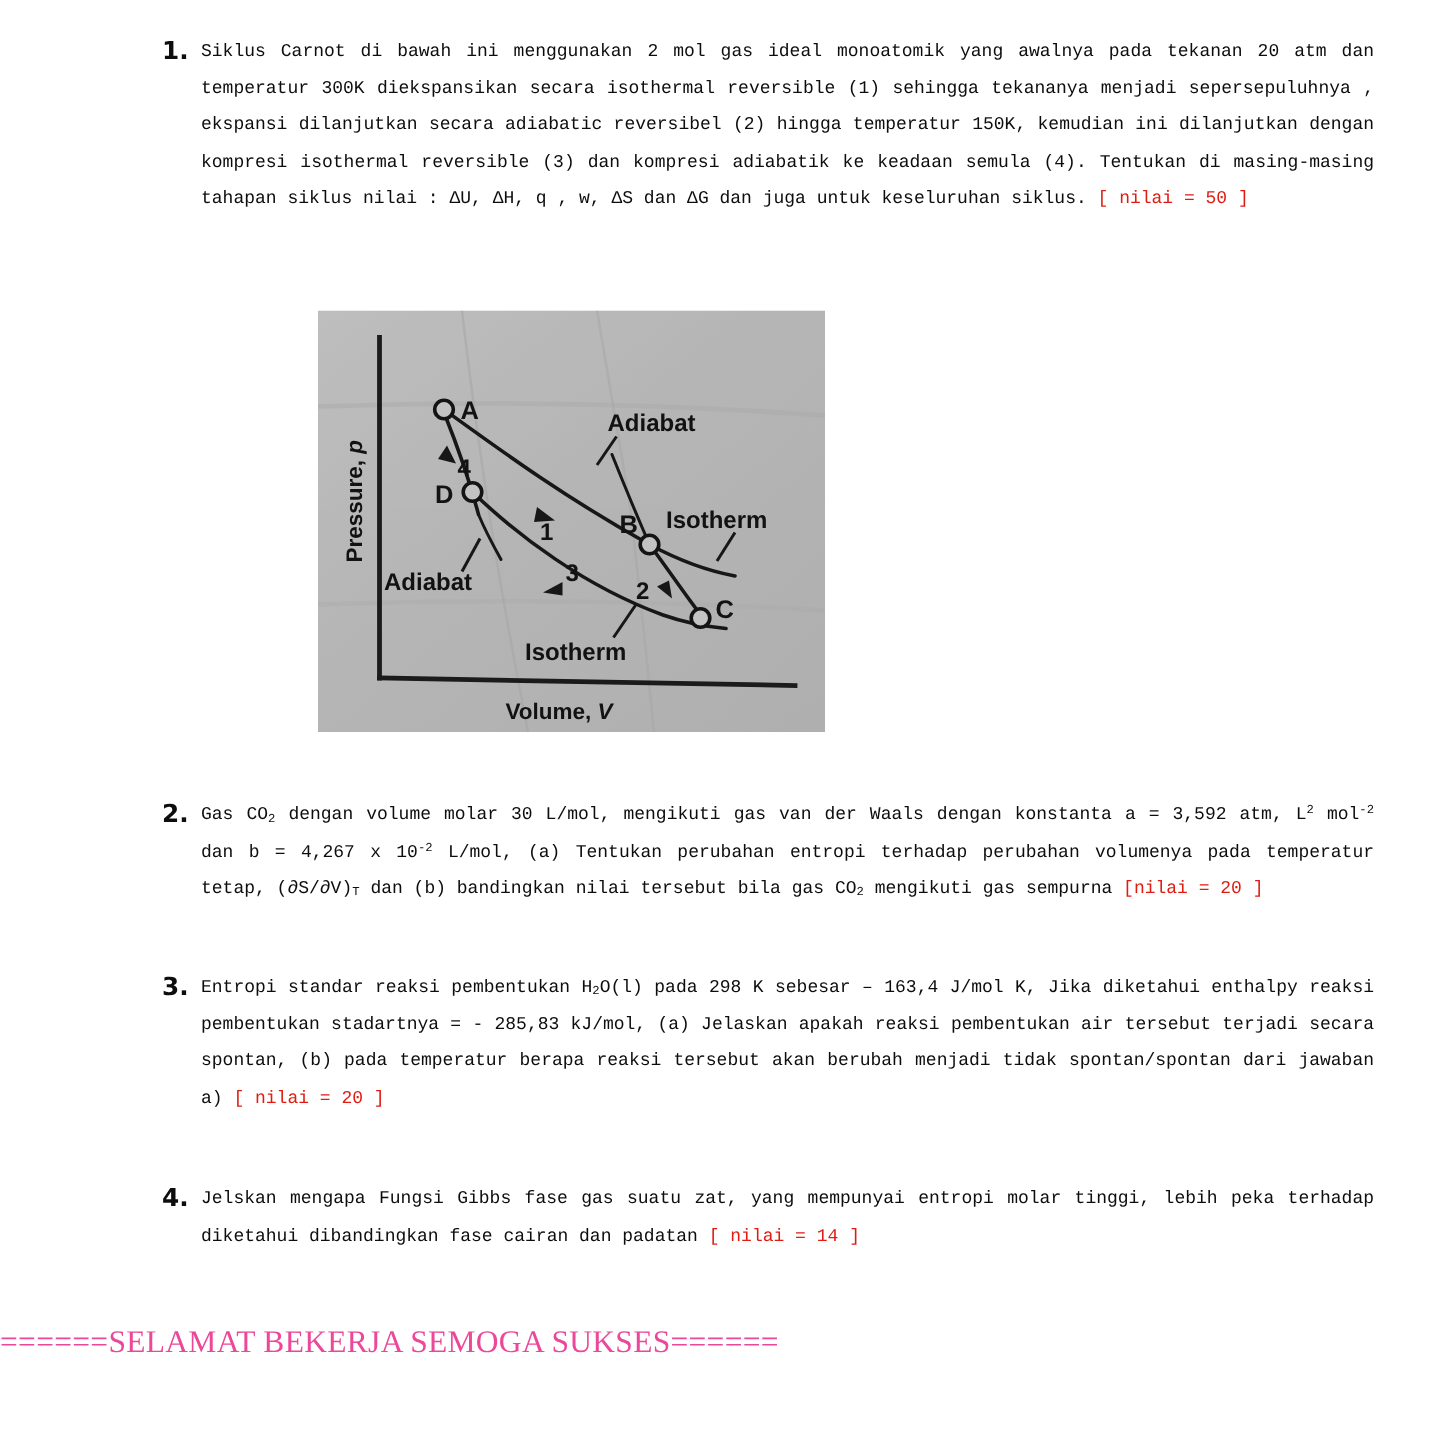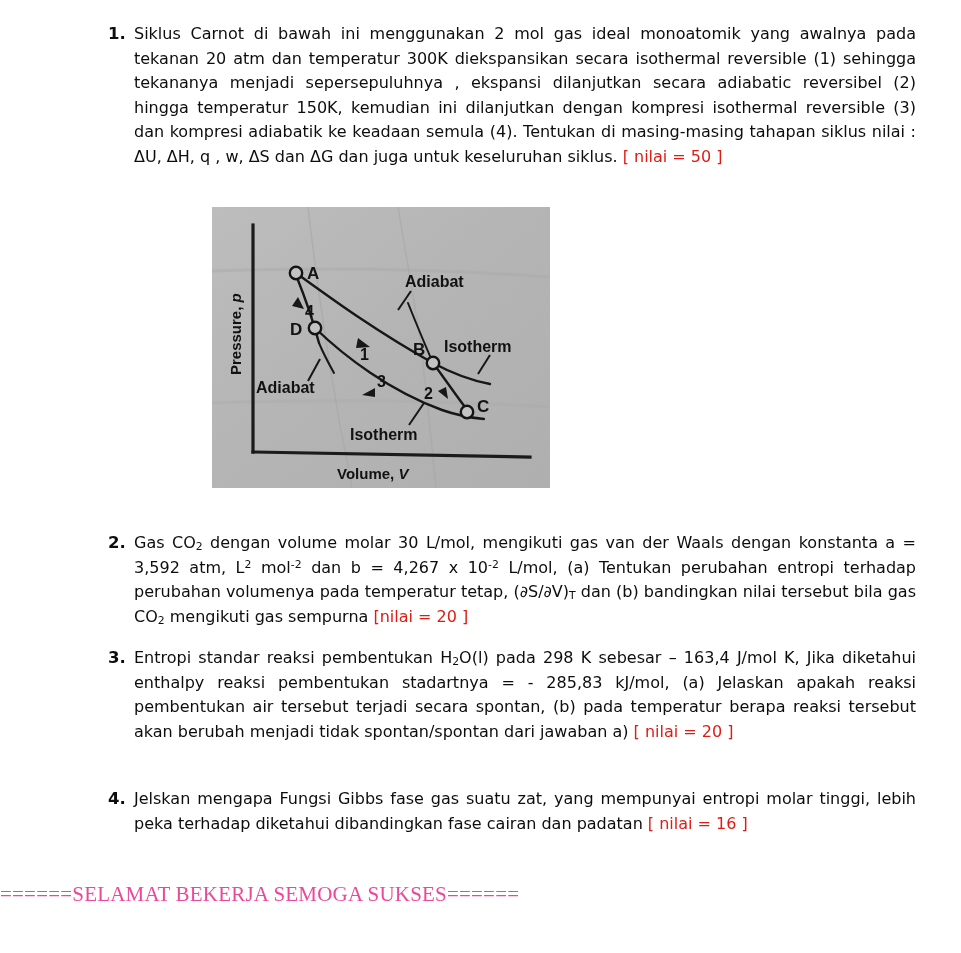--- a/index.html
+++ b/index.html
@@ -32,25 +32,26 @@
     flex: 0 0 30px;
     font-weight: bold;
     font-size: 16.5px;
     line-height: 24.6px;
     text-align: left;
     padding-left: 4px;
     box-sizing: border-box;
   }
   .qbody {
     flex: 1 1 auto;
-    font-size: 16px;
+    font-size: 12px;
     line-height: 24.6px;
     text-align: justify;
     text-justify: inter-word;
     hyphens: none;
+    font-family: Liberation Mono, monospace;
   }
   .score {
     color: #e01b12;
   }
   sub {
     font-size: 0.68em;
     vertical-align: -0.22em;
     line-height: 0;
   }
   sup {
@@ -186,18 +187,18 @@
     <div class="qbody"><span>Gas CO</span><sub>2</sub><span>   dengan volume molar 30 L/mol, mengikuti gas van der Waals dengan konstanta a = 3,592 atm, L</span><sup>2</sup><span> mol</span><sup>-2</sup><span> dan b = 4,267 x 10</span><sup>-2</sup><span> L/mol, (a) Tentukan perubahan entropi terhadap perubahan volumenya pada temperatur tetap, (∂S/∂V)</span><span class="subT">T</span><span> dan (b) bandingkan nilai tersebut bila gas CO</span><sub>2</sub><span> mengikuti gas sempurna </span><span class="score">[nilai = 20 ]</span></div>
   </div>
 
   <div id="q3-block" class="qitem">
     <div class="qnum">3.</div>
     <div class="qbody"><span>Entropi standar reaksi pembentukan H</span><sub>2</sub><span>O(l) pada 298 K sebesar – 163,4 J/mol K, Jika diketahui enthalpy  reaksi pembentukan stadartnya = - 285,83 kJ/mol, (a) Jelaskan apakah reaksi pembentukan air tersebut terjadi secara spontan, (b)   pada temperatur  berapa reaksi tersebut akan berubah menjadi tidak  spontan/spontan dari jawaban a) </span><span class="score">[ nilai = 20 ]</span></div>
   </div>
 
   <div id="q4-block" class="qitem">
     <div class="qnum">4.</div>
-    <div class="qbody"><span>Jelskan mengapa Fungsi Gibbs fase gas suatu zat, yang mempunyai entropi molar tinggi, lebih peka terhadap diketahui dibandingkan fase cairan dan padatan </span><span class="score">[ nilai = 16 ]</span></div>
+    <div class="qbody"><span>Jelskan mengapa Fungsi Gibbs fase gas suatu zat, yang mempunyai entropi molar tinggi, lebih peka terhadap diketahui dibandingkan fase cairan dan padatan </span><span class="score">[ nilai = 14 ]</span></div>
   </div>
 
   <div class="closing">======SELAMAT BEKERJA SEMOGA SUKSES======</div>
 
 </div>
 
 </body></html>

